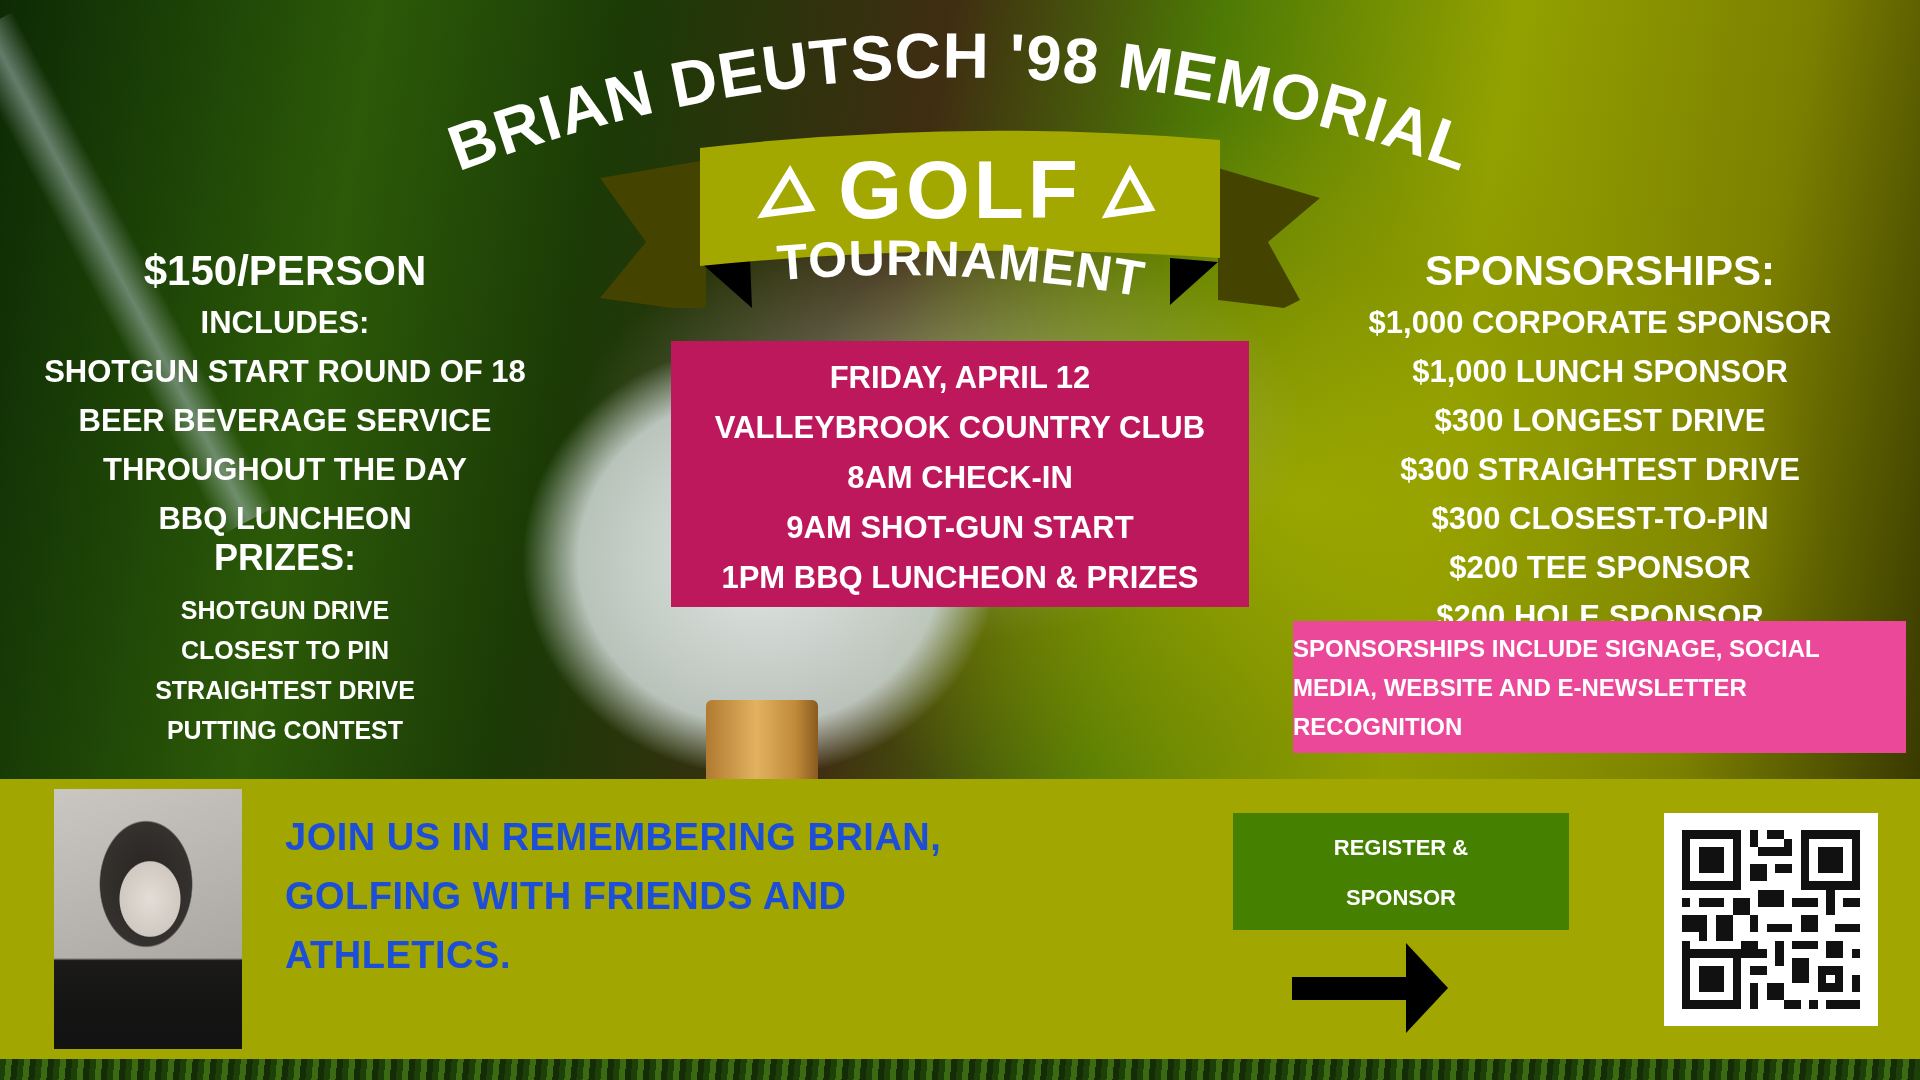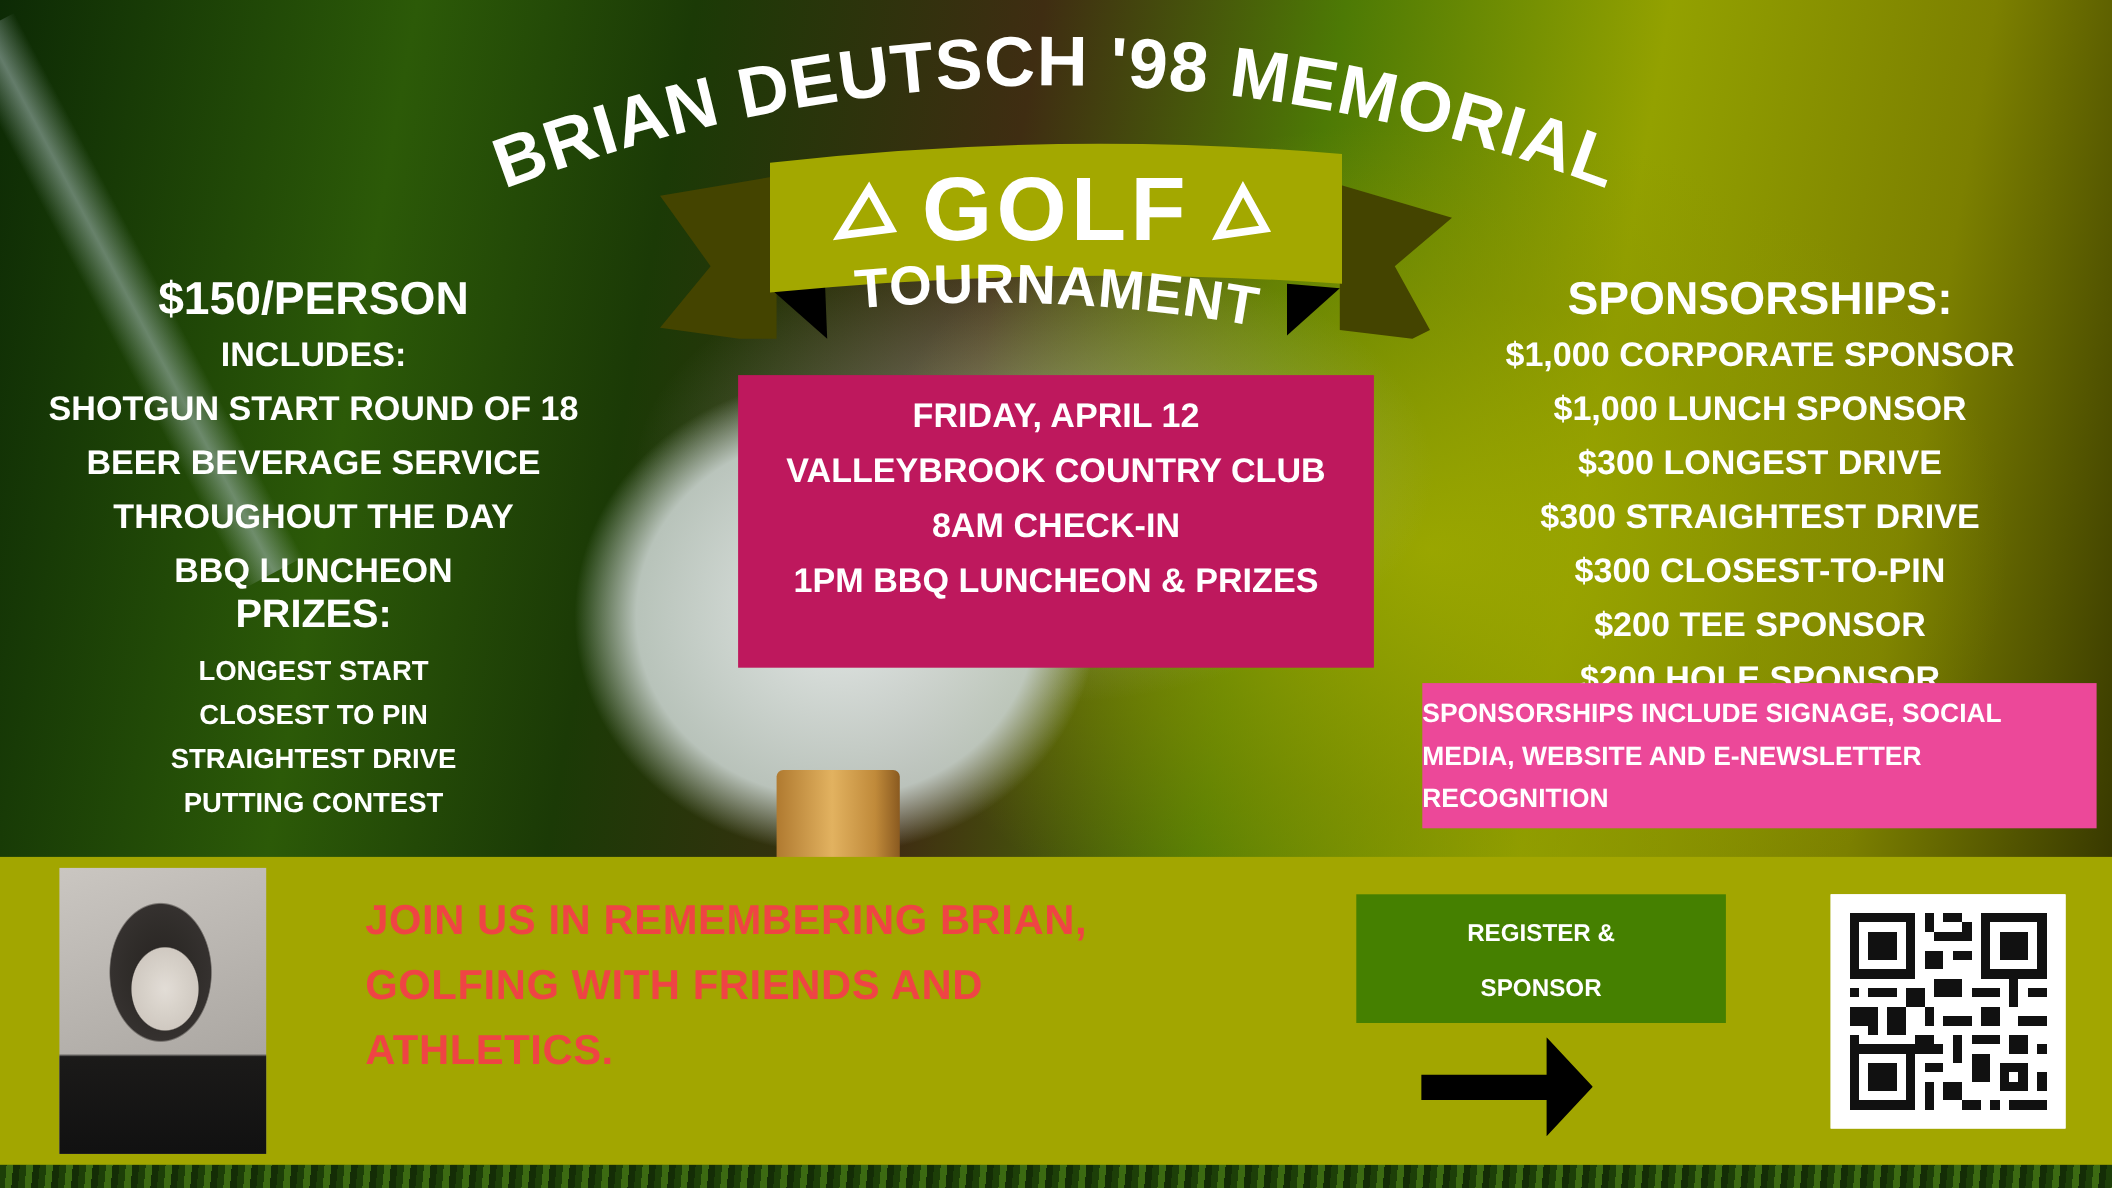--- a/index.html
+++ b/index.html
@@ -42,21 +42,21 @@
   .note-box div { font-size:24px; line-height:39px; }
 
   .band { position:absolute; left:0; top:779px; width:1920px; height:280px; background:#a2a600; }
   .photo { position:absolute; left:54px; top:789px; width:188px; height:260px;
     background:
       radial-gradient(ellipse 50px 62px at 96px 110px, #e9dccb 0%, #d8c8b3 60%, rgba(0,0,0,0) 62%),
       radial-gradient(ellipse 70px 95px at 92px 95px, #2a221d 0%, #3a302a 65%, rgba(0,0,0,0) 67%),
       linear-gradient(180deg, rgba(0,0,0,0) 0%, rgba(0,0,0,0) 65%, #1c1a18 66%, #121110 100%),
       linear-gradient(160deg, #cfc5b8, #a59a8e);
     filter:grayscale(0.6); }
-  .tribute { position:absolute; left:285px; top:808px; width:700px; color:#ef4444;margin-left:47px; }
+  .tribute { position:absolute; left:285px; top:808px; width:700px; color:#1d4ed8; }
   .tribute div { font-size:38px; line-height:59px; letter-spacing:0.5px; }
   .register-btn { position:absolute; left:1233px; top:813px; width:336px; height:117px; background:#458000;
     text-align:center; box-sizing:border-box; padding-top:10px; cursor:pointer; }
   .register-btn div { font-size:22px; line-height:50px; }
   .arrow { position:absolute; left:1292px; top:943px; width:156px; height:90px; }
   .qr { position:absolute; left:1664px; top:813px; width:214px; height:213px; background:#fff; }
 </style>
 </head>
 <body>
 
@@ -94,30 +94,31 @@
 <div class="col left-col">
   <div class="head-xl">$150/PERSON</div>
   <div class="line-md">INCLUDES:</div>
   <div class="line-md">SHOTGUN START ROUND OF 18</div>
   <div class="line-md">BEER BEVERAGE SERVICE</div>
   <div class="line-md">THROUGHOUT THE DAY</div>
   <div class="line-md">BBQ LUNCHEON</div>
 </div>
 <div class="prizes-head">PRIZES:</div>
 <div class="prizes-list">
-  <div class="line-sm">LONGEST START</div>
+  <div class="line-sm">SHOTGUN DRIVE</div>
   <div class="line-sm">CLOSEST TO PIN</div>
   <div class="line-sm">STRAIGHTEST DRIVE</div>
   <div class="line-sm">PUTTING CONTEST</div>
 </div>
 
 <div class="info-box">
   <div class="line-md">FRIDAY, APRIL 12</div>
   <div class="line-md">VALLEYBROOK COUNTRY CLUB</div>
   <div class="line-md">8AM CHECK-IN</div>
+  <div class="line-md">9AM SHOT-GUN START</div>
   <div class="line-md">1PM BBQ LUNCHEON &amp; PRIZES</div>
 </div>
 
 <div class="col right-col">
   <div class="head-xl">SPONSORSHIPS:</div>
   <div class="line-md">$1,000 CORPORATE SPONSOR</div>
   <div class="line-md">$1,000 LUNCH SPONSOR</div>
   <div class="line-md">$300 LONGEST DRIVE</div>
   <div class="line-md">$300 STRAIGHTEST DRIVE</div>
   <div class="line-md">$300 CLOSEST-TO-PIN</div>

